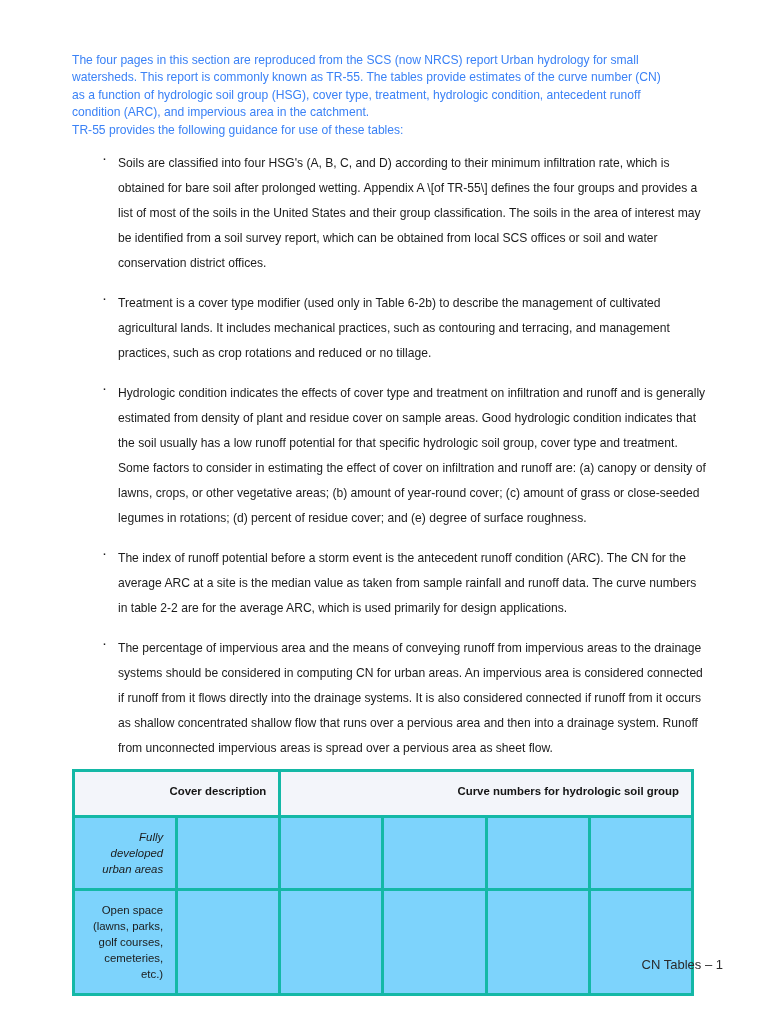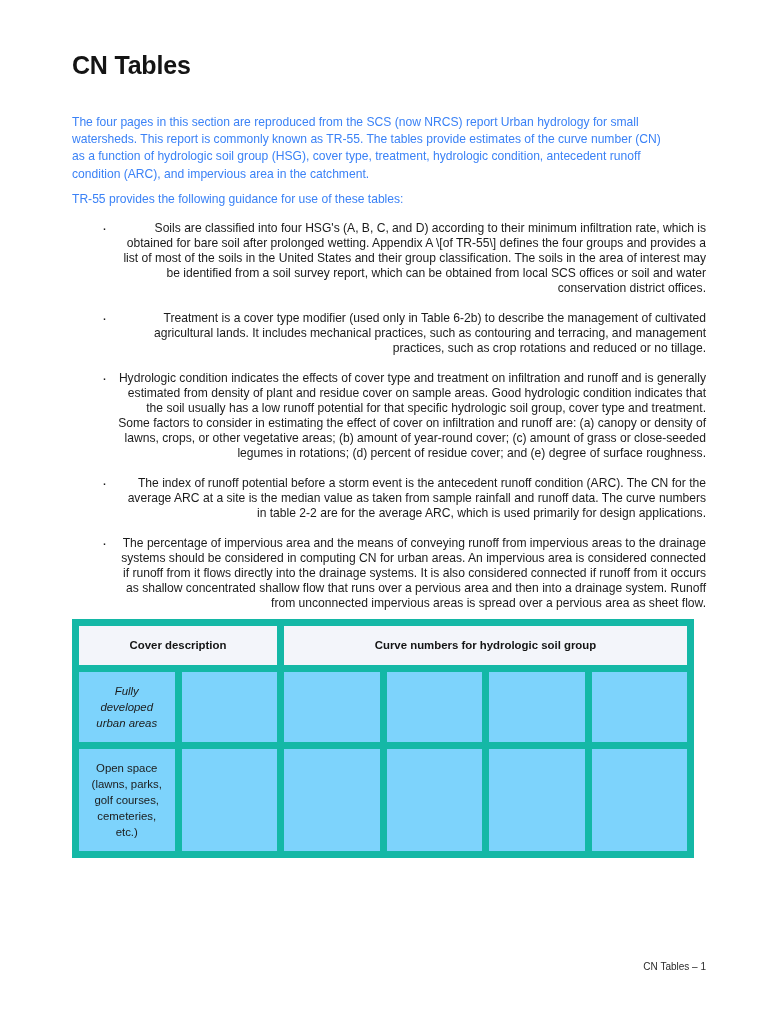--- a/index.html
+++ b/index.html
@@ -32,35 +32,34 @@
     color: #141414;
     line-height: 1.1;
   }
   p.intro {
     font-size: 12.1px;
     line-height: 17.4px;
     margin: 0;
     color: #3b82f6;
     max-width: 600px;
   }
-  p.intro + p.intro { margin-top: 8px; }
+  p.intro + p.intro { margin-top: 0; }
   ul.guidance {
     list-style: none;
     margin: 12px 0 0 0;
     padding: 0;
   }
   ul.guidance > li {
     position: relative;
     padding-left: 46px;
     font-size: 12.1px;
-    line-height: 15px;
+    line-height: 25px;
     margin-bottom: 15px;
     max-width: 622px;
     color: #1b1b1b;
-    text-align: right;
   }
   ul.guidance > li:last-child { margin-bottom: 8px; }
   ul.guidance > li::before {
     content: "\00B7";
     position: absolute;
     left: 30px;
     top: -2px;
     font-size: 15px;
     line-height: 17.4px;
     color: #1b1b1b;
@@ -71,26 +70,26 @@
     margin: 19px 0 11px 0;
     color: #141414;
   }
   table.cn-table {
     border-collapse: collapse;
     width: 622px;
     table-layout: fixed;
   }
   table.cn-table th,
   table.cn-table td {
-    border: 7px solid #14b8a6;
+    border: 3px solid #14b8a6;
     padding: 11px 12px;
     vertical-align: top;
     font-size: 11.4px;
     line-height: 16px;
-    text-align: center;
+    text-align: right;
     box-sizing: border-box;
     margin-left: 40px;
   }
   table.cn-table thead th {
     background: #f3f5fa;
     font-weight: bold;
     color: #141414;
   }
   table.cn-table tbody td {
     background: #7dd3fc;
@@ -105,33 +104,32 @@
   .col-imp  { width: 135px; }
   .col-abcd { width: 44.25px; text-align: left; }
   .italic { font-style: italic; }
   sup {
     font-size: 0.68em;
     vertical-align: super;
     line-height: 0;
   }
   .page-footer {
     position: absolute;
-    right: 62px;
+    right: 45px;
     bottom: 52px;
-    font-size: 10px;
+    font-size: 13px;
     color: #2a2a2a;
     text-align: right;
   }
 </style>
 </head>
 <body>
 
 <div class="page">
 
-  <h1 class="doc-title">CN Tables</h1>
 
   <p class="intro">The four pages in this section are reproduced from the SCS (now NRCS) report Urban hydrology for small watersheds. This report is commonly known as TR-55. The tables provide estimates of the curve number (CN) as a function of hydrologic soil group (HSG), cover type, treatment, hydrologic condition, antecedent runoff condition (ARC), and impervious area in the catchment.</p>
   <p class="intro">TR-55 provides the following guidance for use of these tables:</p>
 
   <ul class="guidance">
     <li>Soils are classified into four HSG's (A, B, C, and D) according to their minimum infiltration rate, which is obtained for bare soil after prolonged wetting. Appendix A \[of TR-55\] defines the four groups and provides a list of most of the soils in the United States and their group classification. The soils in the area of interest may be identified from a soil survey report, which can be obtained from local SCS offices or soil and water conservation district offices.</li>
     <li>Treatment is a cover type modifier (used only in Table 6-2b) to describe the management of cultivated agricultural lands. It includes mechanical practices, such as contouring and terracing, and management practices, such as crop rotations and reduced or no tillage.</li>
     <li>Hydrologic condition indicates the effects of cover type and treatment on infiltration and runoff and is generally estimated from density of plant and residue cover on sample areas. Good hydrologic condition indicates that the soil usually has a low runoff potential for that specific hydrologic soil group, cover type and treatment. Some factors to consider in estimating the effect of cover on infiltration and runoff are: (a) canopy or density of lawns, crops, or other vegetative areas; (b) amount of year-round cover; (c) amount of grass or close-seeded legumes in rotations; (d) percent of residue cover; and (e) degree of surface roughness.</li>
     <li>The index of runoff potential before a storm event is the antecedent runoff condition (ARC). The CN for the average ARC at a site is the median value as taken from sample rainfall and runoff data. The curve numbers in table 2-2 are for the average ARC, which is used primarily for design applications.</li>
     <li>The percentage of impervious area and the means of conveying runoff from impervious areas to the drainage systems should be considered in computing CN for urban areas. An impervious area is considered connected if runoff from it flows directly into the drainage systems. It is also considered connected if runoff from it occurs as shallow concentrated shallow flow that runs over a pervious area and then into a drainage system. Runoff from unconnected impervious areas is spread over a pervious area as sheet flow.</li>

